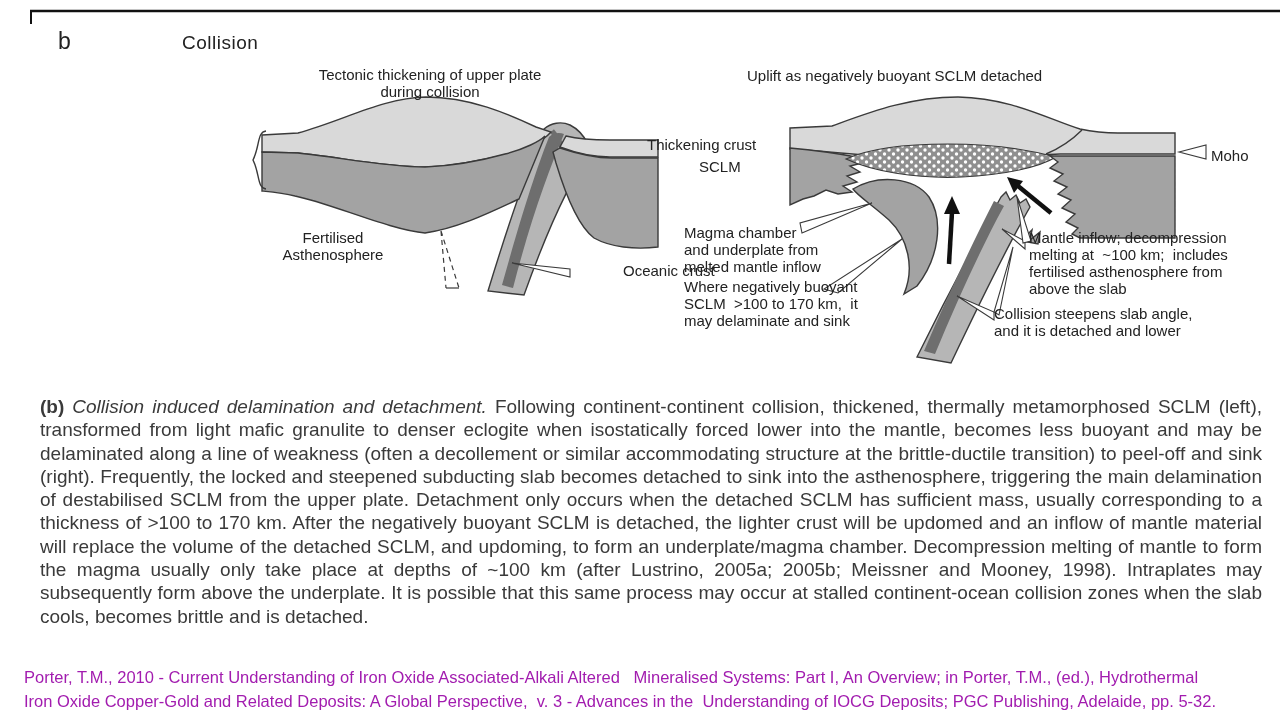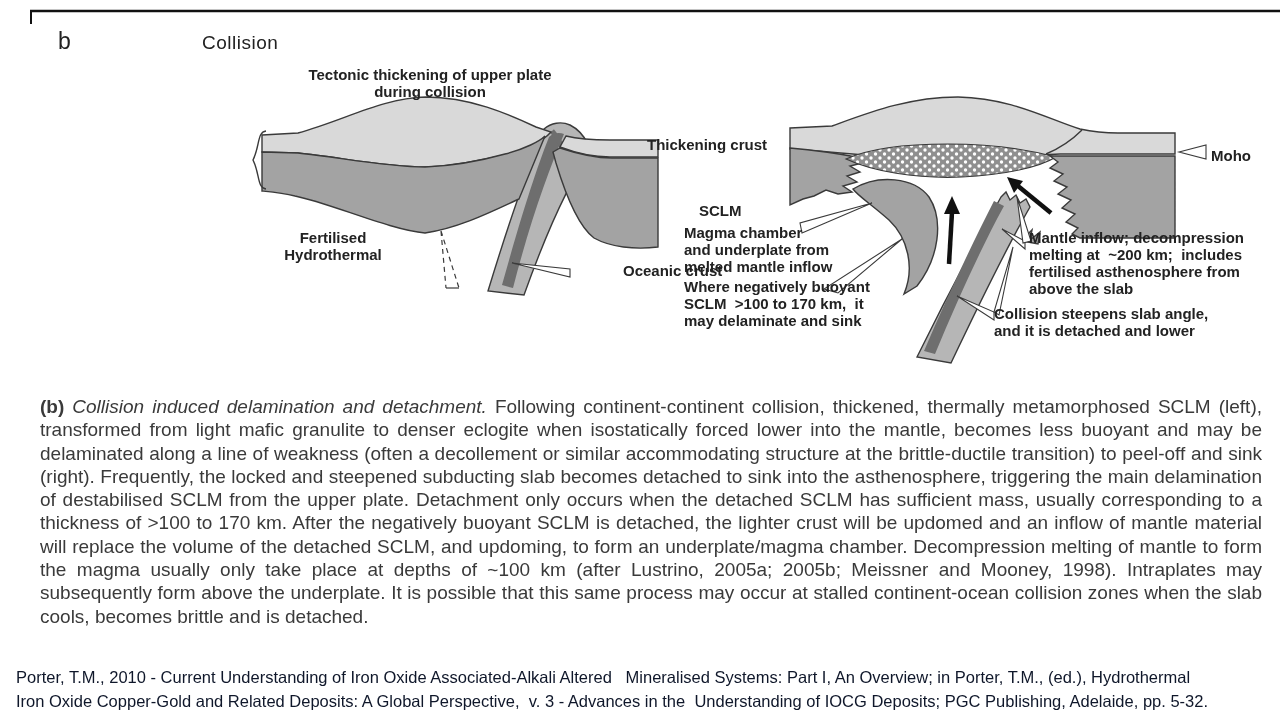--- a/index.html
+++ b/index.html
@@ -1,28 +1,28 @@
 <!DOCTYPE html>
 <html style="--crust_light: #d9d9d9; --sclm_gray: #a3a3a3; --slab_gray: #b6b6b6; --oceanic_core: #6e6e6e; --lens_gray: #8f8f8f; --outline: #3a3a3a; --text_dark: #222222; --caption_gray: #3a3a3a;"><head>
 <meta charset="utf-8">
 <style>
   html,body{margin:0;padding:0;background:#fff;}
   .page{position:relative;width:1280px;height:720px;background:#fff;overflow:hidden;
         font-family:"Liberation Sans","DejaVu Sans",sans-serif;color:#222;}
   .lbl{position:absolute;font-size:15px;line-height:17px;color:var(--text_dark);
-       white-space:pre-wrap;font-weight:bold;}
+       white-space:pre-wrap;}
   .center{text-align:center;}
   .panel-b{position:absolute;font-size:23px;}
   .fig-title{position:absolute;font-size:19px;letter-spacing:.5px;}
   .caption{position:absolute;left:40px;top:376px;width:1222px;font-size:19px;
            line-height:23.3px;color:var(--caption_gray);text-align:justify;}
   .caption b{font-weight:bold;font-style:normal;}
   .caption i{}
-  .citation{position:absolute;left:16px;top:666px;width:1256px;font-size:16.5px;
-            line-height:23.5px;color:#0f172a;white-space:pre-wrap;}
+  .citation{position:absolute;left:24px;top:666px;width:1256px;font-size:16.5px;
+            line-height:23.5px;color:#a21caf;white-space:pre-wrap;}
   svg{position:absolute;left:0;top:0;}
   .crust{fill:var(--crust_light);stroke:var(--outline);stroke-width:1.4;}
   .sclm{fill:var(--sclm_gray);stroke:var(--outline);stroke-width:1.4;}
   .slab{fill:var(--slab_gray);stroke:var(--outline);stroke-width:1.4;}
   .core{fill:var(--oceanic_core);stroke:none;}
   .lens{fill:url(#dots);stroke:var(--outline);stroke-width:1.2;}
   .ptr{fill:#fff;stroke:var(--outline);stroke-width:1.1;}
   .thin{fill:none;stroke:var(--outline);stroke-width:1.4;}
   .arrow{stroke:#111;stroke-width:4.5;}
   .arrowhead{fill:#111;stroke:none;}
@@ -100,38 +100,39 @@
       <path class="ptr" d="M902,239 L824,289 L838,293 Z"></path>
       <path class="ptr" d="M1002,229 L1025,241 L1025,249 Z"></path>
       <path class="ptr" d="M1017,197 L1023,243 L1031,241 Z"></path>
       <path class="ptr" d="M957,296 L994,312 L994,320 Z"></path>
       <path class="ptr" d="M1013,247 L994,312 L999,315 Z"></path>
       <path class="ptr" d="M1179,152 L1206,145 L1206,159 Z"></path>
     </g>
   </svg>
 
   <div class="panel-b" style="left:58px;top:28px;">b</div>
-  <div class="fig-title" style="left:182px;top:32px;margin-left:20px;">Collision</div>
+  <div class="fig-title" style="left:182px;top:32px;">Collision</div>
 
   <div class="lbl center" style="left:270px;top:66px;width:320px;">Tectonic thickening of upper plate
 during collision</div>
+  <div class="lbl" style="left:747px;top:67px;">Uplift as negatively buoyant SCLM detached</div>
   <div class="lbl" style="left:647px;top:136px;">Thickening crust</div>
-  <div class="lbl" style="left:699px;top:158px;margin-top:44px;">SCLM</div>
+  <div class="lbl" style="left:699px;top:158px;">SCLM</div>
   <div class="lbl" style="left:1211px;top:147px;">Moho</div>
   <div class="lbl center" style="left:258px;top:229px;width:150px;">Fertilised
-Hydrothermal</div>
+Asthenosphere</div>
   <div class="lbl" style="left:575px;top:262px;margin-left:48px;">Oceanic crust</div>
   <div class="lbl" style="left:684px;top:224px;">Magma chamber
 and underplate from
 melted mantle inflow</div>
   <div class="lbl" style="left:684px;top:278px;">Where negatively buoyant
 SCLM  &gt;100 to 170 km,  it
 may delaminate and sink</div>
   <div class="lbl" style="left:1029px;top:229px;">Mantle inflow; decompression
-melting at  ~200 km;  includes
+melting at  ~100 km;  includes
 fertilised asthenosphere from
 above the slab</div>
   <div class="lbl" style="left:994px;top:305px;">Collision steepens slab angle,
 and it is detached and lower</div>
 
   <p class="caption"><b>(b)</b> <i>Collision induced delamination and detachment.</i><span> Following continent-continent collision, thickened, thermally metamorphosed SCLM (left), transformed from light mafic granulite to denser eclogite when isostatically forced lower into the mantle,  becomes less buoyant and may be delaminated along a line of weakness (often a decollement or similar accommodating structure at the brittle-ductile transition) to peel-off and sink (right).  Frequently, the locked and steepened subducting slab becomes detached to sink into the asthenosphere, triggering the main delamination of destabilised SCLM from the upper plate.  Detachment only occurs when the detached SCLM has sufficient mass, usually corresponding to a thickness of &gt;100 to 170 km.  After the negatively buoyant SCLM is detached, the lighter crust will be updomed and an inflow of mantle material will replace the volume of the detached SCLM, and updoming, to form an underplate/magma chamber.  Decompression melting of mantle to form the magma usually only take place at depths of ~100 km (after Lustrino, 2005a; 2005b; Meissner and Mooney, 1998).  Intraplates may subsequently form above the underplate.  It is possible that this same process may occur at stalled continent-ocean collision zones when the slab cools, becomes brittle and is detached.</span></p>
 
   <div class="citation">Porter, T.M., 2010 - Current Understanding of Iron Oxide Associated-Alkali Altered   Mineralised Systems: Part I, An Overview; in Porter, T.M., (ed.), Hydrothermal
 Iron Oxide Copper-Gold and Related Deposits: A Global Perspective,  v. 3 - Advances in the  Understanding of IOCG Deposits; PGC Publishing, Adelaide, pp. 5-32.</div>
 

